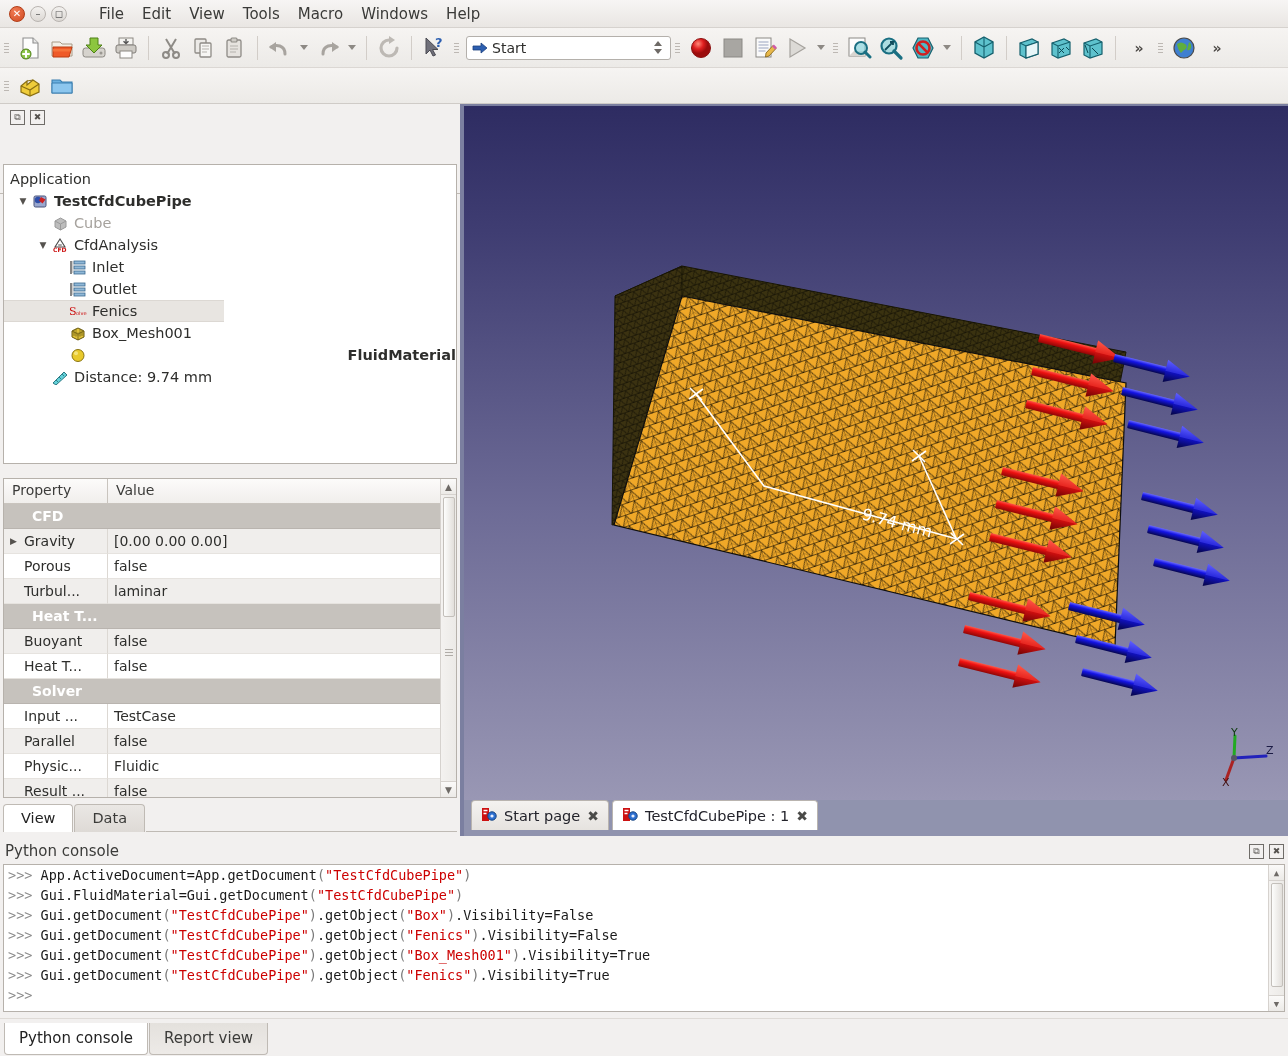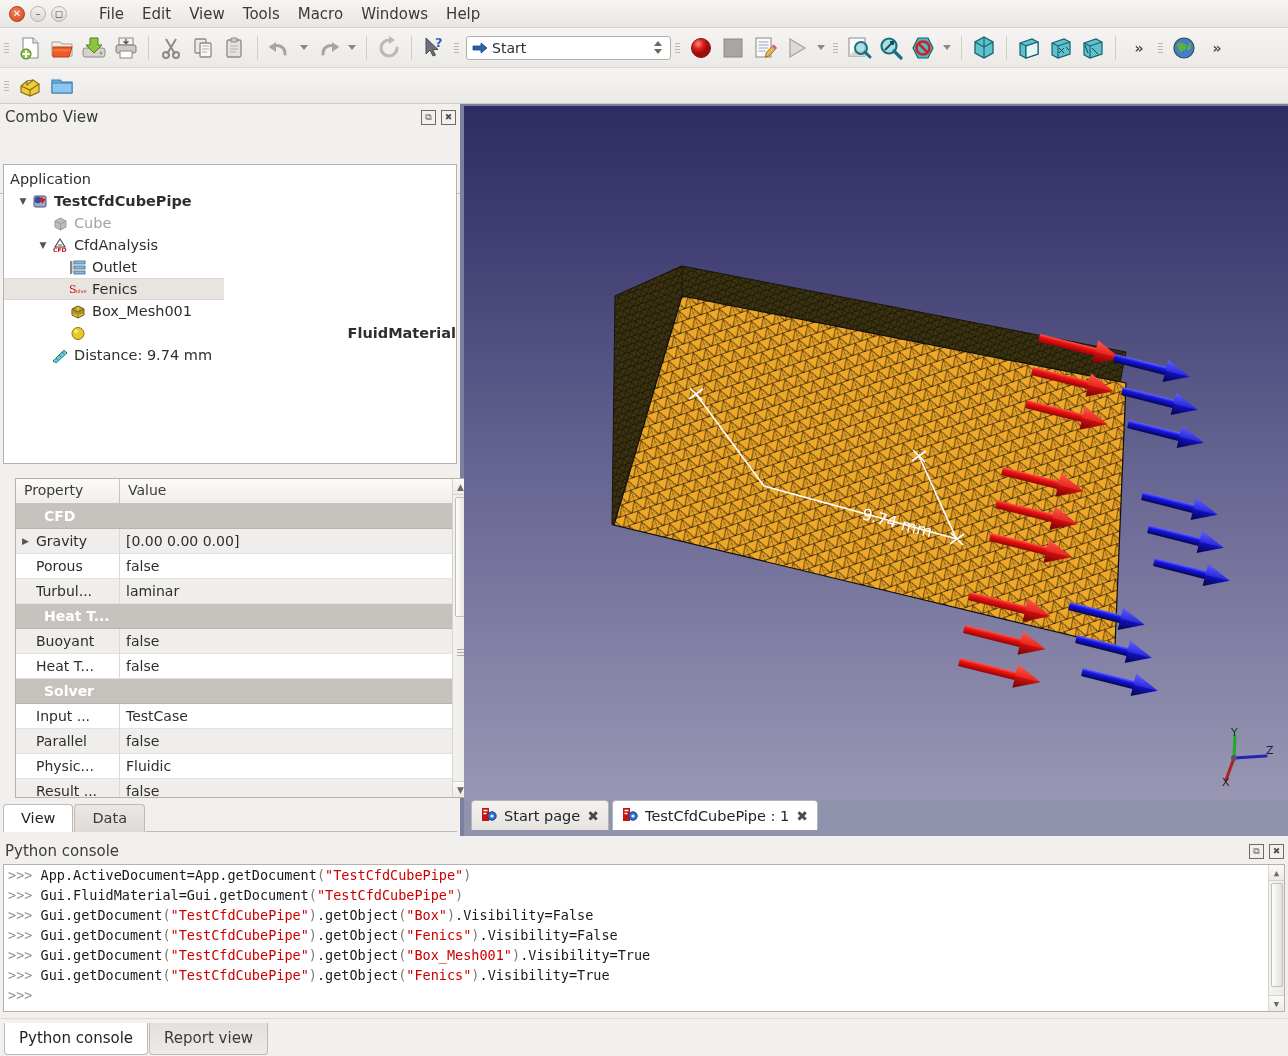--- a/index.html
+++ b/index.html
@@ -87,21 +87,21 @@
   .trow.sel { background: #e8e5e1; border-top:1px solid #dcd8d3; border-bottom:1px solid #dcd8d3;
               width: 220px; }
   .twist { width: 14px; display:flex; align-items:center; justify-content:center; color:#55524e; font-size:9px; }
   .ticon { width: 20px; height: 16px; margin-right: 4px; display:flex; align-items:center; justify-content:center; }
   .tlabel { white-space: nowrap; }
   .tlabel.bold { font-weight: bold; }
   .tlabel.dim { color: #a6a29d; }
 
   
   .prop-box { position: absolute; left: 3px; top: 478px; width: 454px; height: 320px;
-              border: 1px solid #b6b1ab; background: #fff; overflow: hidden; margin-left: 12px; }
+              border: 1px solid #b6b1ab; background: #fff; overflow: hidden; }
   .prop-head { display: flex; height: 25px; background: linear-gradient(to bottom,#fcfbfa,#f0eeec);
                border-bottom: 1px solid #c9c4be; }
   .ph { font-size: 14px; color: #3b3b39; padding: 3px 8px; border-right: 1px solid #c9c4be; }
   .ph.p1 { width: 104px; }
   .ph.p2 { flex: 1; }
   .prow { display: flex; height: 25px; align-items: stretch; font-size: 14px; color: #2e2e2c; }
   .prow .k { width: 104px; padding: 3px 4px 3px 6px; border-right: 1px solid #dcd8d3;
              border-bottom: 1px solid #e6e3df; display:flex; align-items:center; overflow:hidden; white-space:nowrap; }
   .prow .k .ex { width: 12px; color:#55524e; font-size: 9px; }
   .prow .k .kt { padding-left: 2px; }
@@ -468,21 +468,20 @@
         <path d="M3 7 h8 l2 2 h10 v11 H3 Z" fill="#6ab0e0" stroke="#3a7fb0" stroke-width="1.1"></path>
         <path d="M3 10 h20 v10 H3 Z" fill="#8cc6ee" stroke="#3a7fb0" stroke-width="1"></path>
       </svg>
     </div>
   </div>
 
   <div class="mdi-gap"></div>
 
   <div class="combo-panel">
     <div class="panel-title">
-      <div class="t">Combo View</div>
       <div class="pt-btn">⧉</div>
       <div class="pt-btn">✖</div>
     </div>
     <div class="tabs-row">
       <div class="tab active">Model</div>
       <div class="tab">Tasks</div>
     </div>
   </div>
 
   <div class="tree-box">
@@ -519,20 +518,32 @@
         <span class="ticon">
           <svg width="16" height="15" viewBox="0 0 16 15">
             <path d="M8 1 L13 9 L3 9 Z" fill="none" stroke="#4a4a4a" stroke-width="1.1"></path>
             <path d="M6.2 7 h3.6" stroke="#4a4a4a" stroke-width="1"></path>
             <text x="1" y="14" font-size="6" fill="#cc1111" font-family="DejaVu Sans, sans-serif" font-weight="bold">CFD</text>
           </svg>
         </span>
         <span class="tlabel">CfdAnalysis</span>
       </div>
 
+      <div class="trow" style="padding-left:64px;">
+        <span class="ticon">
+          <svg width="16" height="15" viewBox="0 0 16 15">
+            <rect x="4" y="1" width="11" height="3" fill="#8fb8d8" stroke="#3a6a90" stroke-width=".8"></rect>
+            <rect x="4" y="6" width="11" height="3" fill="#8fb8d8" stroke="#3a6a90" stroke-width=".8"></rect>
+            <rect x="4" y="11" width="11" height="3" fill="#8fb8d8" stroke="#3a6a90" stroke-width=".8"></rect>
+            <path d="M1 1 v13" stroke="#555" stroke-width="1.4"></path>
+            <path d="M1.5 2 h2 M1.5 4 h2 M1.5 6 h2 M1.5 8 h2 M1.5 10 h2 M1.5 12 h2" stroke="#777" stroke-width=".7"></path>
+          </svg>
+        </span>
+        <span class="tlabel">Inlet</span>
+      </div>
 
       <div class="trow" style="padding-left:64px;">
         <span class="ticon">
           <svg width="16" height="15" viewBox="0 0 16 15">
             <rect x="4" y="1" width="11" height="3" fill="#8fb8d8" stroke="#3a6a90" stroke-width=".8"></rect>
             <rect x="4" y="6" width="11" height="3" fill="#8fb8d8" stroke="#3a6a90" stroke-width=".8"></rect>
             <rect x="4" y="11" width="11" height="3" fill="#8fb8d8" stroke="#3a6a90" stroke-width=".8"></rect>
             <path d="M1 1 v13" stroke="#555" stroke-width="1.4"></path>
             <path d="M1.5 2 h2 M1.5 4 h2 M1.5 6 h2 M1.5 8 h2 M1.5 10 h2 M1.5 12 h2" stroke="#777" stroke-width=".7"></path>
           </svg>

